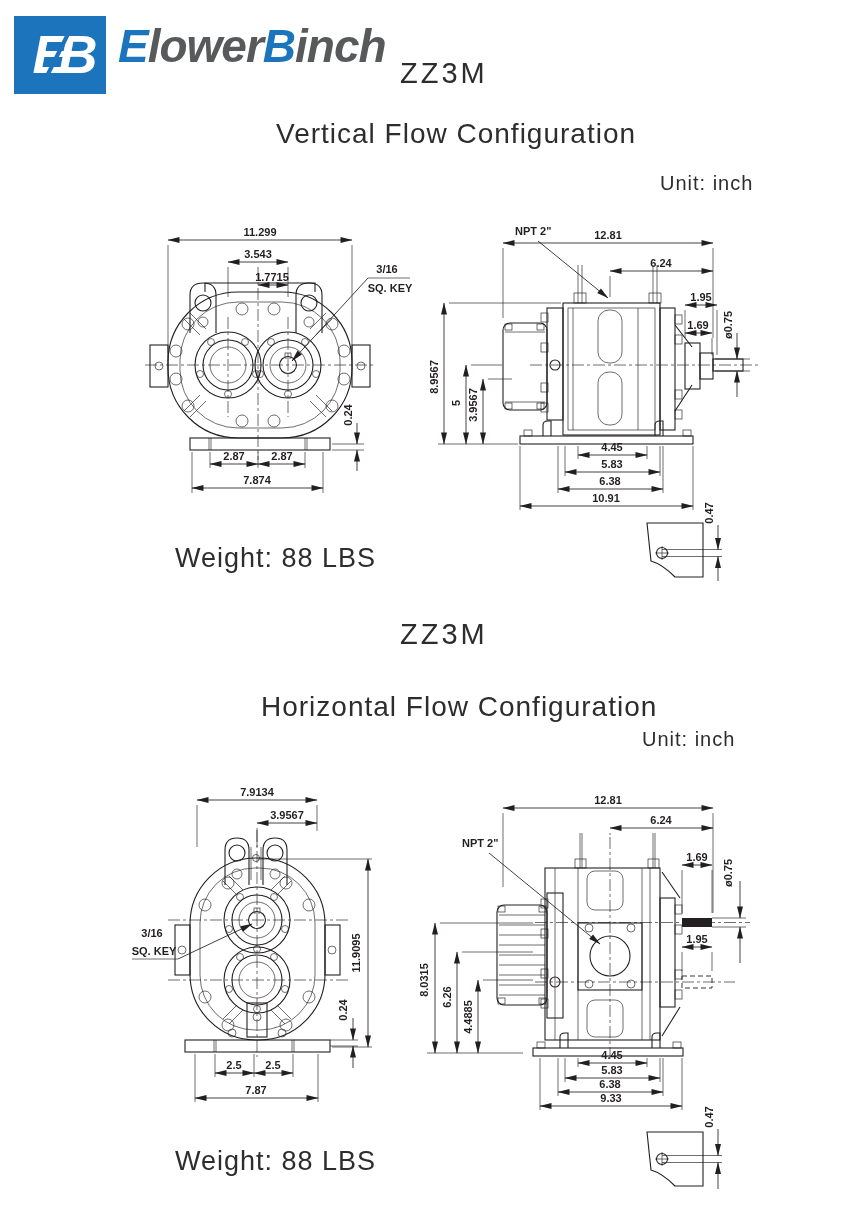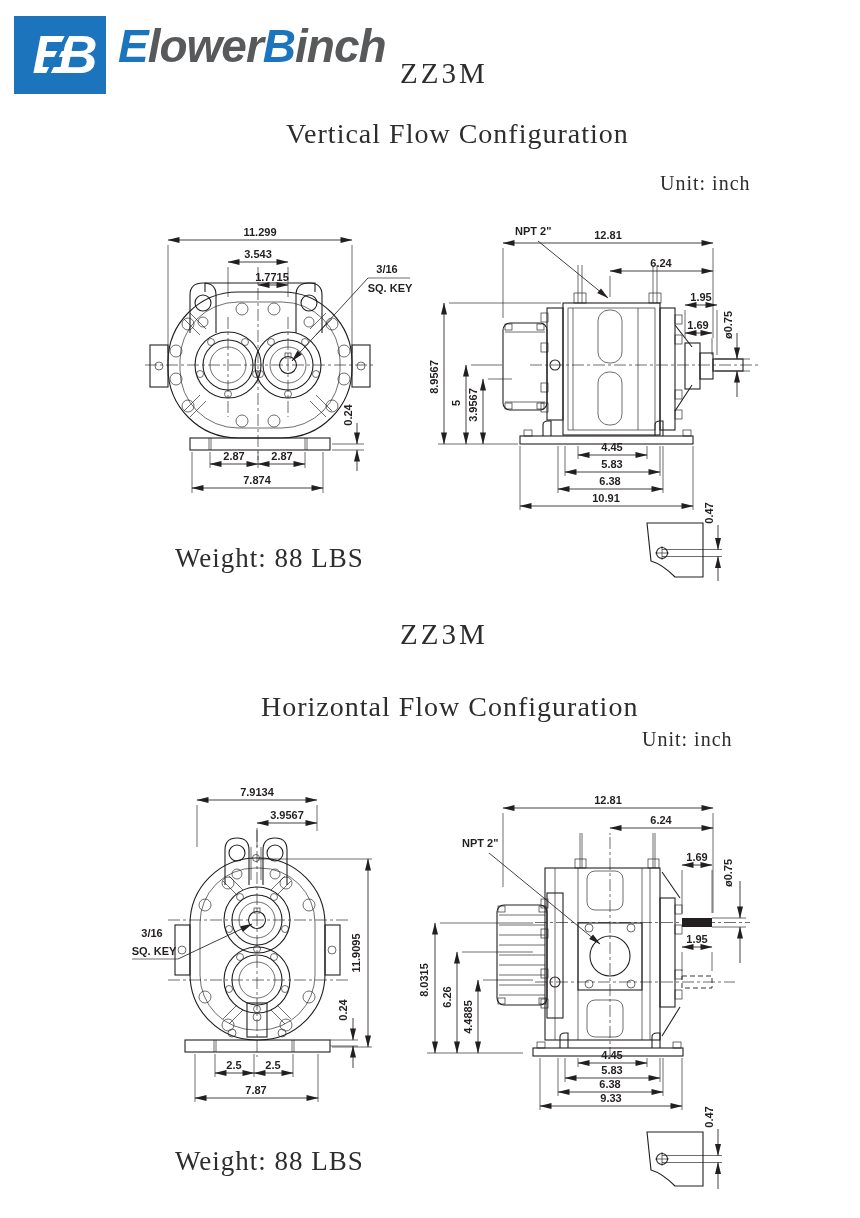--- a/index.html
+++ b/index.html
@@ -1,18 +1,18 @@
 <!DOCTYPE html>
 <html><head>
 <meta charset="utf-8">
 <style>
   html,body{margin:0;padding:0;background:#fff}
   body{width:860px;height:1218px;position:relative;font-family:"Liberation Sans",sans-serif;color:#231F20;overflow:hidden}
   .abs{position:absolute}
-  .cad{font-family:Liberation Serif, serif;font-weight:400;color:#2d2d2d;white-space:nowrap}
+  .cad{font-family:Liberation Sans, sans-serif;font-weight:400;color:#2d2d2d;white-space:nowrap}
   .h-model{font-size:29px;letter-spacing:3px}
   .h-title{font-size:28px;letter-spacing:1px}
   .h-unit{font-size:20px;letter-spacing:1px}
   .h-weight{font-size:27px;letter-spacing:1px}
   .brand{font-size:46px;font-weight:bold;font-style:italic;letter-spacing:-1px;white-space:nowrap}
   .brand .b{color:#1C75BC}
   .brand .g{color:#58595B}
   
   .ln{stroke:#231F20;stroke-width:1.1;fill:none}
   .tn{stroke:#231F20;stroke-width:0.65;fill:none}
@@ -39,21 +39,21 @@
 </svg>
 
 <svg class="abs" style="left:14px;top:16px" width="92" height="78">
   <rect x="0" y="0" width="92" height="78" fill="#1C75BC"></rect>
   <text x="46" y="57" text-anchor="middle" style="font-size:54px;font-weight:bold;font-style:italic;fill:#ffffff;letter-spacing:-10px">EB</text>
   <line x1="56" y1="14" x2="30" y2="66" stroke="#1C75BC" stroke-width="4"></line>
 </svg>
 <div class="abs brand" style="left:118px;top:19px"><span class="b">E</span><span class="g">lower</span><span class="b">B</span><span class="g">inch</span></div>
 
 <div class="abs cad h-model" style="left:400px;top:57px">ZZ3M</div>
-<div class="abs cad h-title" style="left:286px;top:118px">Vertical Flow Configuration</div>
+<div class="abs cad h-title" style="left:276px;top:118px">Vertical Flow Configuration</div>
 <div class="abs cad h-unit" style="left:660px;top:172px">Unit:  inch</div>
 <div class="abs cad h-weight" style="left:175px;top:543px">Weight: 88 LBS</div>
 
 <svg class="abs" style="left:140px;top:225px" width="300" height="300">
 
   <g>
     <line class="cl" x1="5" y1="140" x2="235" y2="140"></line>
     <line class="cl" x1="88" y1="92" x2="88" y2="192"></line>
     <line class="cl" x1="148" y1="92" x2="148" y2="192"></line>
     <line class="cl" x1="118" y1="42" x2="118" y2="235"></line>

